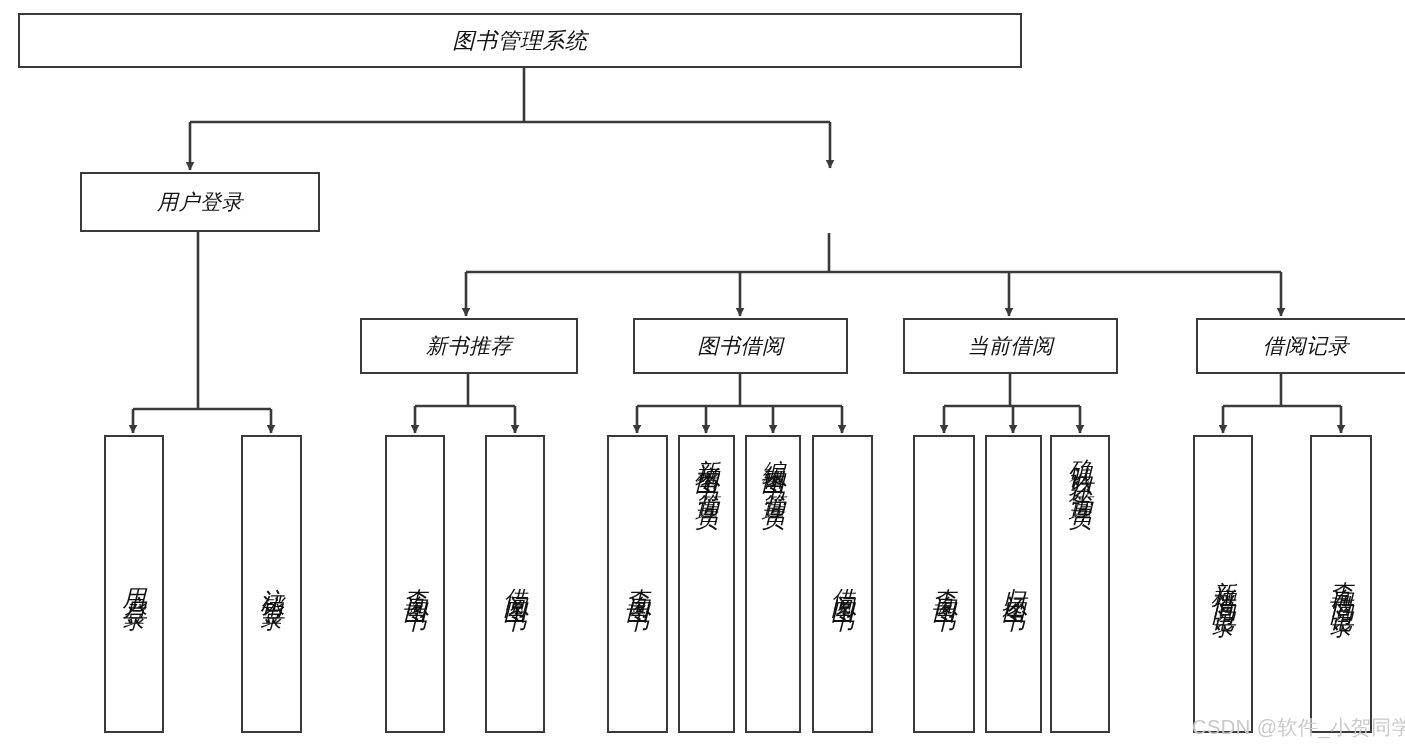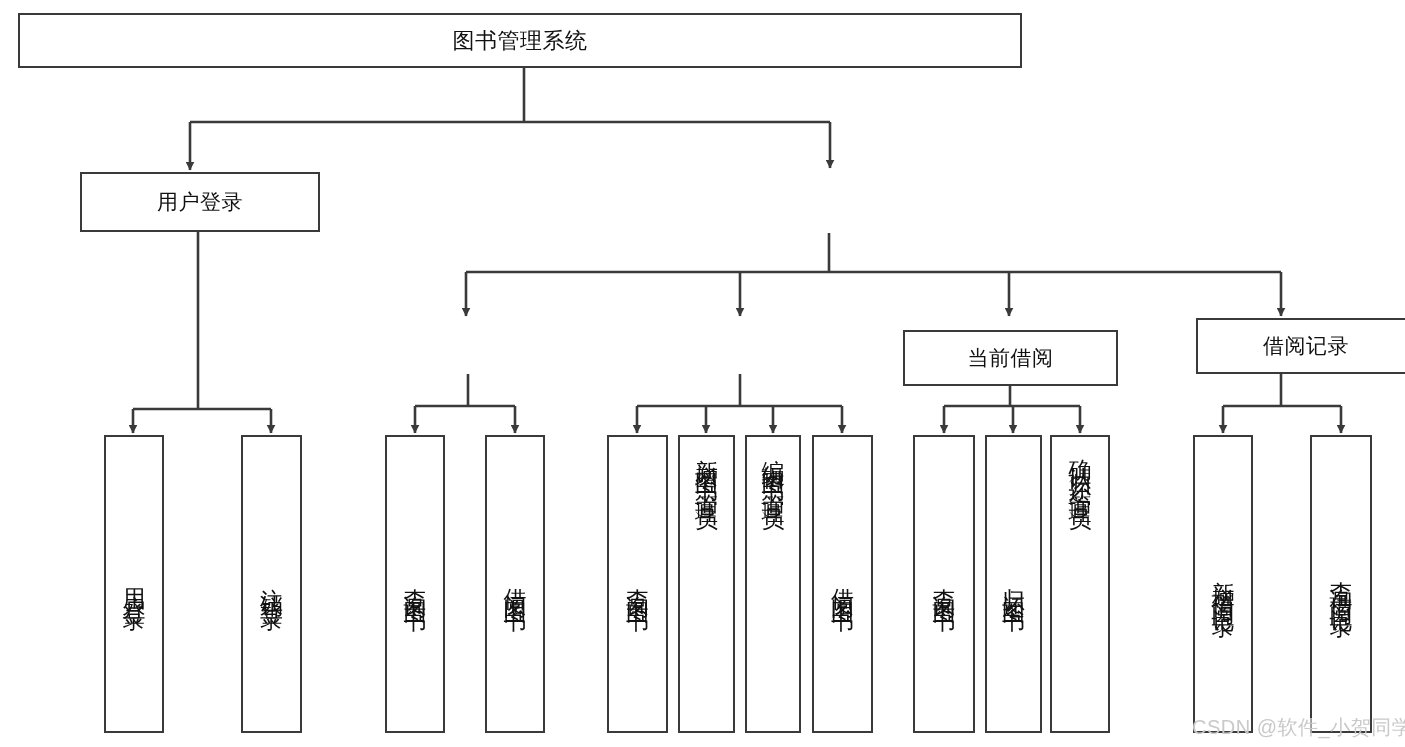--- a/index.html
+++ b/index.html
@@ -29,20 +29,21 @@
     display:flex;
     align-items:center;
     justify-content:center;
     color:#111111;
   }
   .node .lbl{
     display:block;
     line-height:1.18;
     letter-spacing:0.5px;
     white-space:nowrap;
+    font-style:italic;
   }
   
   .node.horiz .lbl{
     font-size:21px;
     text-align:center;
   }
   .node.root .lbl{ font-size:22px; }
   
   .node.vert{
     align-items:flex-start;
@@ -130,21 +131,27 @@
   </svg>
 
   <div class="node horiz root" style="left: 18px; top: 13px; width: 1004px; height: 55px;">
     <span class="lbl">图书管理系统</span>
   </div>
 
   <div class="node horiz" style="left: 80px; top: 172px; width: 240px; height: 60px;">
     <span class="lbl">用户登录</span>
   </div>
 
-  <div class="node horiz" style="left: 903px; top: 318px; width: 215px; height: 56px; margin-top: 12px;">
+  <div class="node horiz" style="left: 360px; top: 318px; width: 218px; height: 56px;">
+    <span class="lbl">新书推荐</span>
+  </div>
+  <div class="node horiz" style="left: 633px; top: 318px; width: 215px; height: 56px;">
+    <span class="lbl">图书借阅</span>
+  </div>
+  <div class="node horiz" style="left: 903px; top: 318px; width: 215px; height: 56px;">
     <span class="lbl">当前借阅</span>
   </div>
   <div class="node horiz" style="left: 1196px; top: 318px; width: 220px; height: 56px;">
     <span class="lbl">借阅记录</span>
   </div>
 
   <div class="node vert centered" style="left: 104px; top: 435px; width: 60px; height: 298px;">
     <span class="lbl">用户登录</span>
   </div>
   <div class="node vert centered" style="left: 241px; top: 435px; width: 61px; height: 298px;">

